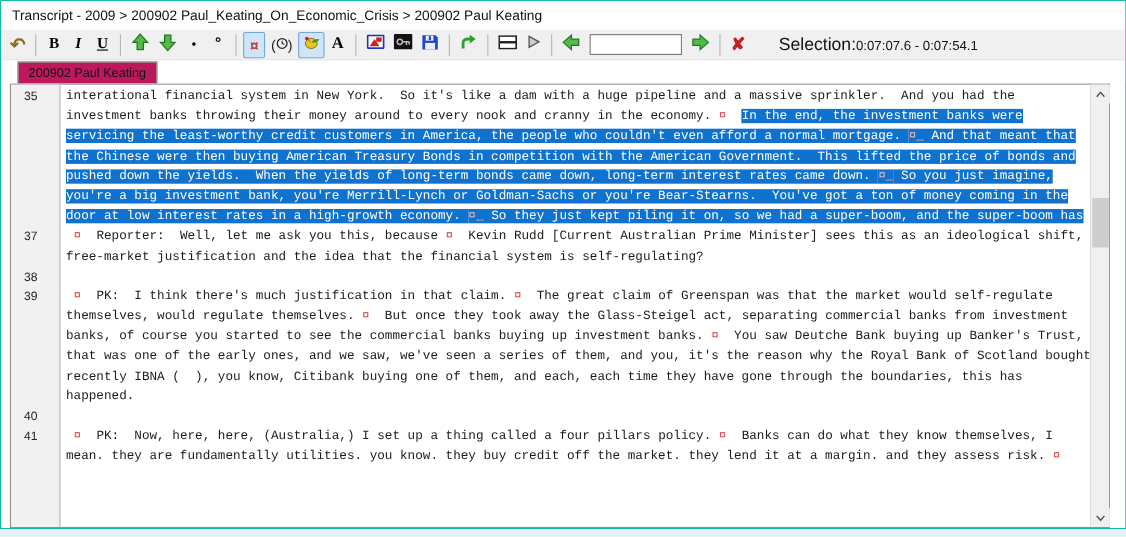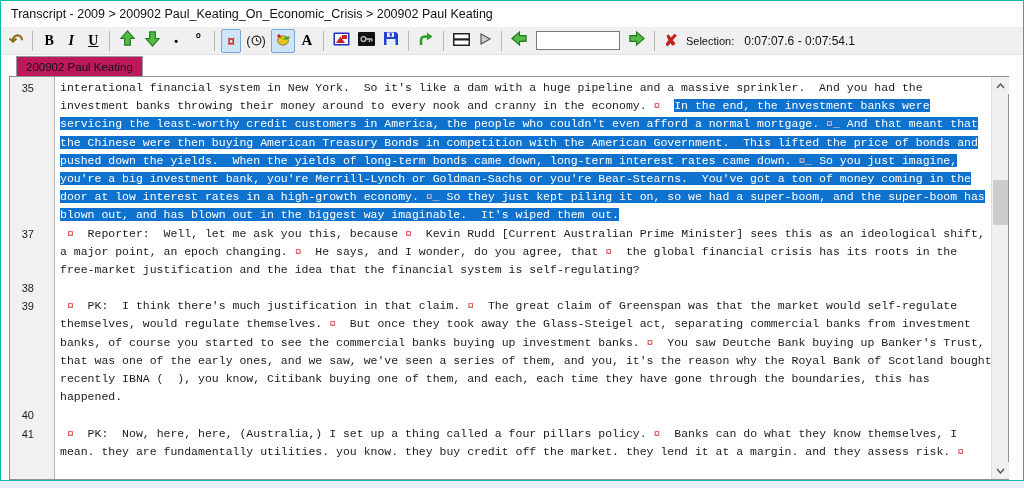--- a/index.html
+++ b/index.html
@@ -25,22 +25,22 @@
   .glyph-i { font-family:"Liberation Serif",serif; font-style:italic; font-weight:bold; font-size:14px; color:#000; }
   .glyph-u { font-family:"Liberation Serif",serif; font-weight:bold; font-size:14px; text-decoration:underline; color:#000; }
   .glyph-bullet { font-size:11px; font-weight:bold; color:#000; }
   .glyph-degree { font-size:14px; font-weight:bold; color:#000; position:relative; top:-2px; }
   .glyph-event { font-size:14px; font-weight:bold; color:#c93a3a; line-height:1; }
   .glyph-a { font-family:"Liberation Serif",serif; font-weight:bold; font-size:15px; color:#000; }
   .glyph-cross { font-size:16px; font-weight:bold; color:#c22222; line-height:1; }
   .paren { font-size:13px; color:#222; }
   .search-box { width:84px; height:19px; border:1px solid #7a7a7a; background:#fff;
                 margin:0 4px; font-size:12px; padding:0 3px; }
-  .sel-label { font-size:11px; color:#111; margin-left:4px; }
-  .sel-range { font-size:12px; color:#111; margin-left:10px; }
+  .sel-label { font-size:16px; color:#111; margin-left:26px; }
+  .sel-range { font-size:12px; color:#111; margin-left:0; }
 
   
   .tabstrip { height:21px; background:#fff; display:flex; align-items:flex-end; padding-left:3px; }
   .tab { background:#be185d; border:1px solid #9a9a9a; border-bottom:none; height:20px;
          display:flex; align-items:center; padding:0 9px; font-size:11.5px; color:#111;margin-left:12px; }
 
   
   .editor { position:absolute; left:8px; top:75px; width:1000px; height:404px;
             border:1px solid #919191; background:#fff; }
   .gutter-bg { position:absolute; left:0; top:0; bottom:0; width:45px;
@@ -206,28 +206,26 @@
         <div class="t-row">
           <div class="t-num">35</div>
           <div class="t-lines">
             <div class="t-line"><span class="seg-n">interational financial system in New York.  So it's like a dam with a huge pipeline and a massive sprinkler.  And you had the</span></div>
             <div class="t-line"><span class="seg-n">investment banks throwing their money around to every nook and cranny in the economy. </span><span class="seg-m">¤</span><span class="seg-n">  </span><span class="seg-sel">In the end, the investment banks were</span></div>
             <div class="t-line"><span class="seg-sel">servicing the least-worthy credit customers in America, the people who couldn't even afford a normal mortgage. </span><span class="seg-selm">¤_</span><span class="seg-sel"> And that meant that</span></div>
             <div class="t-line"><span class="seg-sel">the Chinese were then buying American Treasury Bonds in competition with the American Government.  This lifted the price of bonds and</span></div>
             <div class="t-line"><span class="seg-sel">pushed down the yields.  When the yields of long-term bonds came down, long-term interest rates came down. </span><span class="seg-selm">¤_</span><span class="seg-sel"> So you just imagine,</span></div>
             <div class="t-line"><span class="seg-sel">you're a big investment bank, you're Merrill-Lynch or Goldman-Sachs or you're Bear-Stearns.  You've got a ton of money coming in the</span></div>
             <div class="t-line"><span class="seg-sel">door at low interest rates in a high-growth economy. </span><span class="seg-selm">¤_</span><span class="seg-sel"> So they just kept piling it on, so we had a super-boom, and the super-boom has</span></div>
-            <div class="t-line"><span class="seg-sel">blown out, and has blown out in the biggest way imaginable.  It's wiped them out.</span></div>
           </div>
         </div>
         <div class="t-row">
           <div class="t-num">37</div>
           <div class="t-lines">
             <div class="t-line"><span class="seg-m"> ¤</span><span class="seg-n">  Reporter:  Well, let me ask you this, because </span><span class="seg-m">¤</span><span class="seg-n">  Kevin Rudd [Current Australian Prime Minister] sees this as an ideological shift,</span></div>
-            <div class="t-line"><span class="seg-n">a major point, an epoch changing. </span><span class="seg-m">¤</span><span class="seg-n">  He says, and I wonder, do you agree, that </span><span class="seg-m">¤</span><span class="seg-n">  the global financial crisis has its roots in the</span></div>
             <div class="t-line"><span class="seg-n">free-market justification and the idea that the financial system is self-regulating?</span></div>
           </div>
         </div>
         <div class="t-row">
           <div class="t-num">38</div>
           <div class="t-lines">
             <div class="t-line"></div>
           </div>
         </div>
         <div class="t-row">

